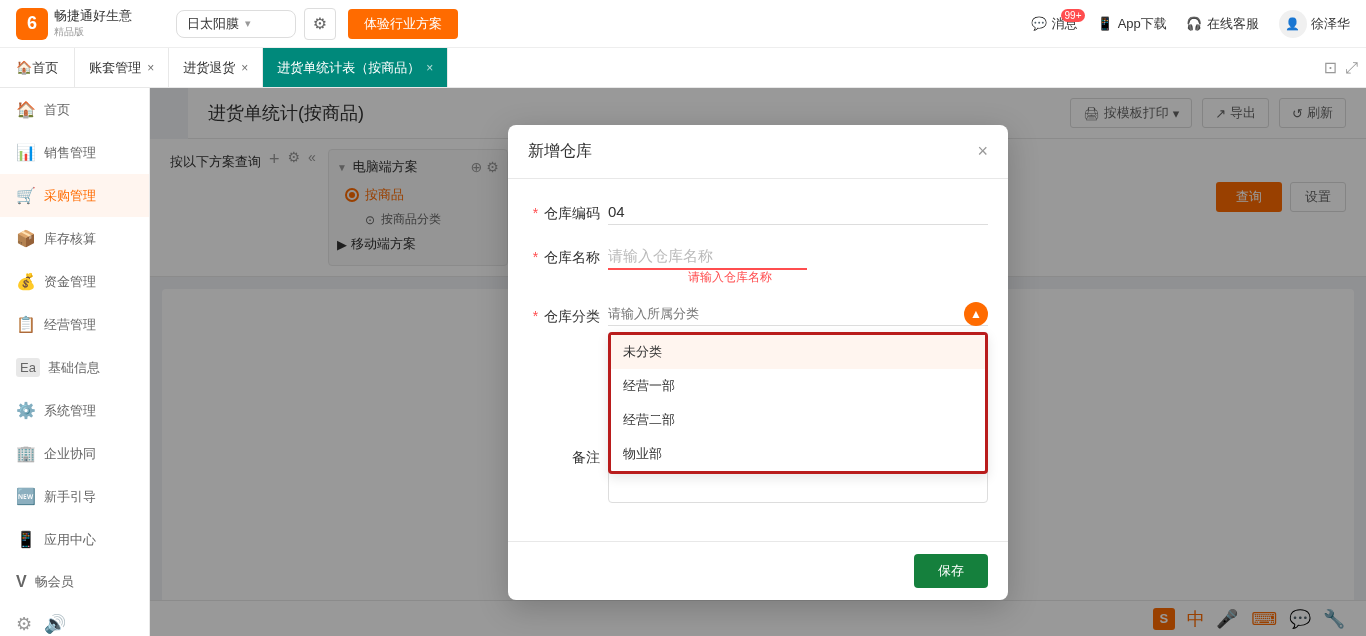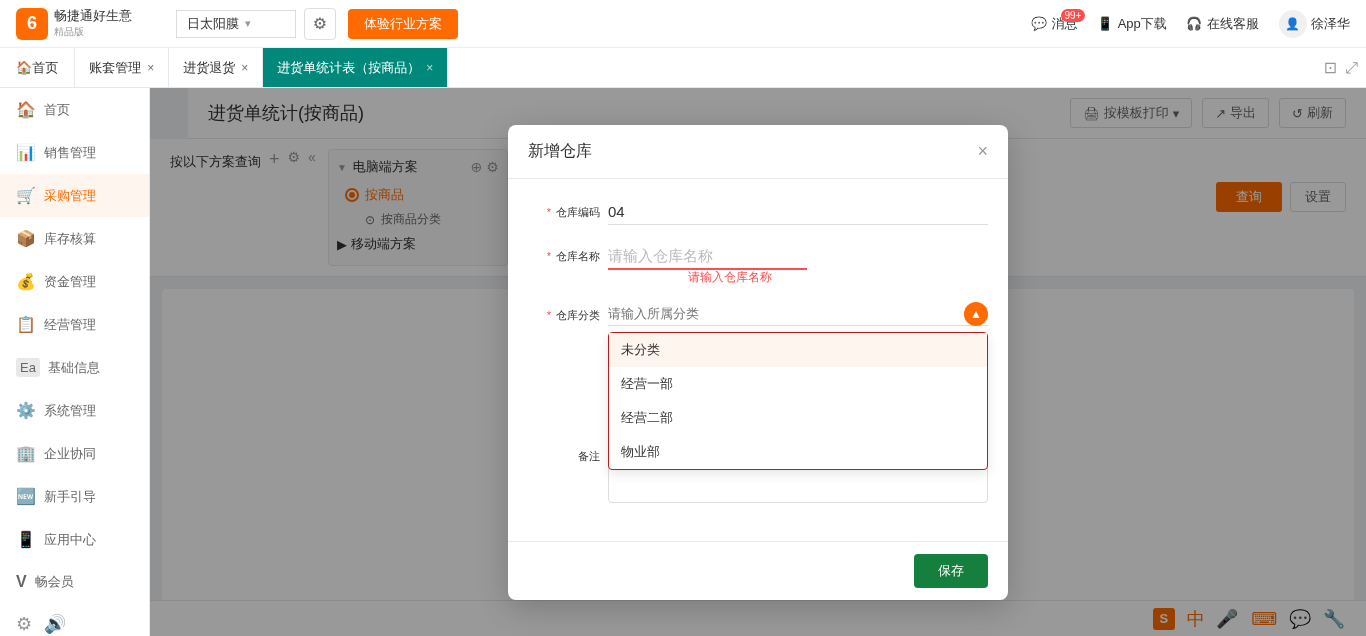--- a/index.html
+++ b/index.html
@@ -27,21 +27,21 @@
       background: #ff6b00;
       border-radius: 6px;
       display: flex; align-items: center; justify-content: center;
       color: #fff; font-size: 18px; font-weight: bold;
       margin-right: 6px;
     }
     .logo-text { font-size: 13px; color: #333; line-height: 1.3; }
     .logo-sub { font-size: 10px; color: #999; }
     .header-selector {
       display: flex; align-items: center;
-      border: 1px solid #ddd; border-radius: 0;
+      border: 1px solid #ddd; border-radius: 8px;
       padding: 4px 10px; margin-left: 10px;
       font-size: 13px; color: #333; cursor: pointer;
       min-width: 120px;
     }
     .header-selector .chevron { margin-left: 6px; color: #999; font-size: 11px; }
     .gear-btn {
       width: 32px; height: 32px; margin-left: 8px;
       display: flex; align-items: center; justify-content: center;
       border: 1px solid #ddd; border-radius: 4px;
       cursor: pointer; color: #666; font-size: 16px;
@@ -259,21 +259,21 @@
     }
     .modal-title { font-size: 16px; font-weight: 400; color: #333; }
     .modal-close { font-size: 18px; color: #999; cursor: pointer; }
     .modal-body { padding: 20px; }
     .form-row {
       display: flex; align-items: flex-start;
       margin-bottom: 18px;
       position: relative;
     }
     .form-label {
-      font-size: 11px; color: #333;
+      font-size: 14px; color: #333;
       width: 80px; flex-shrink: 0;
       padding-top: 6px;
       text-align: right;
       padding-right: 8px;
     }
     .form-label .required { color: #ff4d4f; margin-right: 2px; }
     .form-input {
       flex: 1;
       border: none;
       border-bottom: 1px solid #ddd;
@@ -302,21 +302,21 @@
       width: 24px; height: 24px;
       background: #ff6b00; border-radius: 50%;
       display: flex; align-items: center; justify-content: center;
       color: #fff; font-size: 12px; cursor: pointer;
     }
     .dropdown-list {
       position: absolute;
       top: 30px; left: 0;
       width: 100%;
       background: #fff;
-      border: 1px solid #b91c1c;
+      border: 3px solid #b91c1c;
       border-radius: 4px;
       box-shadow: 0 4px 12px rgba(0,0,0,0.1);
       z-index: 200;
     }
     .dropdown-item {
       padding: 8px 12px;
       font-size: 13px; color: #333;
       cursor: pointer;
     }
     .dropdown-item.highlighted { background: #fff5ef; }

